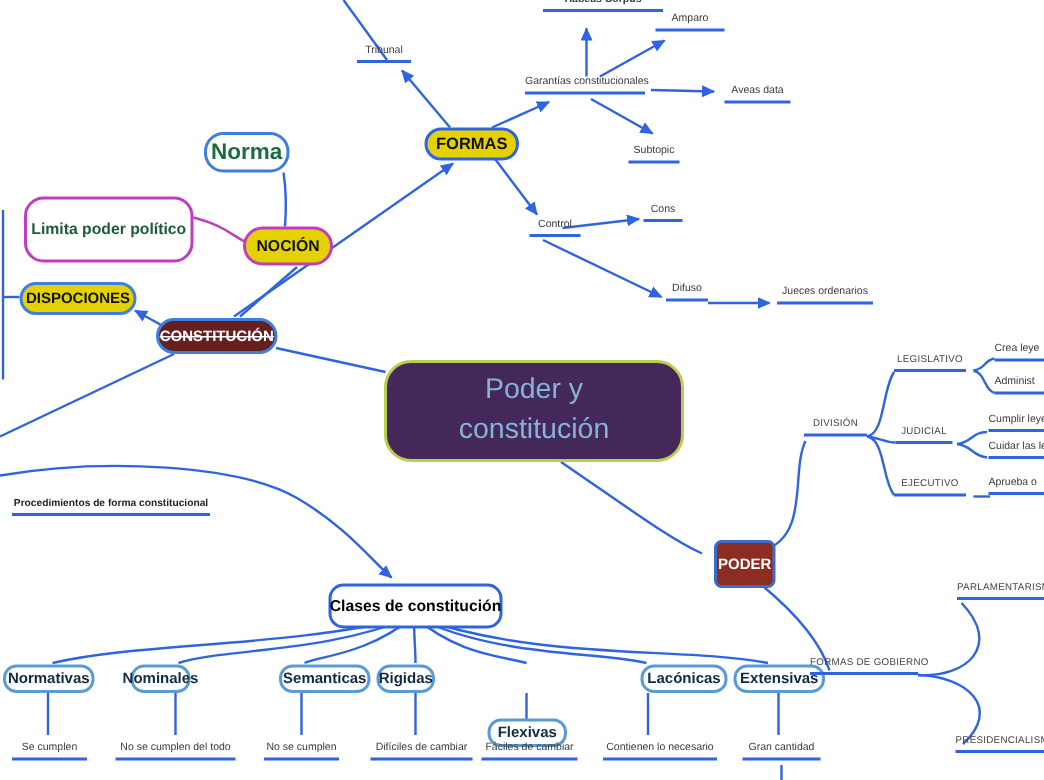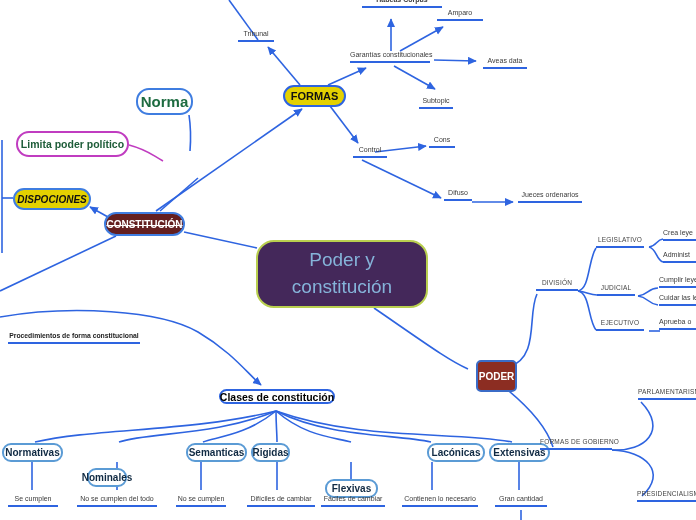--- a/index.html
+++ b/index.html
@@ -2,30 +2,30 @@
 <html><head>
 <meta charset="utf-8">
 <style>
   html,body{margin:0;padding:0;background:#fff;}
   #canvas{position:relative;width:696px;height:520px;overflow:hidden;background:#ffffff;
           font-family:"Liberation Sans",sans-serif;}
   svg.links{position:absolute;left:0;top:0;width:696px;height:520px;}
   .node{position:absolute;display:flex;align-items:center;justify-content:center;
         font-weight:bold;white-space:nowrap;box-sizing:border-box;background:#fff;}
   .norma{left:136px;top:88px;width:57px;height:27px;border:2px solid #3f7de0;border-radius:13px;color:#1d6b40;font-size:15px;}
-  .limita{left:16px;top:131px;width:113px;height:26px;border:2px solid #c03cc0;border-radius:13px;color:#1d5c38;font-size:10.5px;}
+  .limita{left:16px;top:131px;width:113px;height:44px;border:2px solid #c03cc0;border-radius:13px;color:#1d5c38;font-size:10.5px;}
   .nocion{left:162px;top:151px;width:60px;height:26px;border:2px solid #c03cc0;border-radius:13px;background:#e4d100;color:#111;font-size:10.5px;}
-  .dispociones{left:13px;top:188px;width:78px;height:22px;border:2px solid #3f7de0;border-radius:11px;background:#e4d100;color:#111;font-size:10px;font-style:italic;}
+  .dispociones{left:13px;top:188px;width:78px;height:22px;border:2px solid #3f7de0;border-radius:11px;background:#e4d100;color:#111;font-size:10px;}
   .constitucion{left:104px;top:212px;width:81px;height:24px;border:2px solid #3f7de0;border-radius:12px;background:#641f1f;color:#fff;font-size:10px;}
   .constitucion span{text-decoration:line-through;}
   .peruana{left:283px;top:85px;width:63px;height:22px;border:2px solid #2e64e0;border-radius:11px;background:#e4d100;color:#111;font-size:11px;}
   .poder{left:476px;top:360px;width:41px;height:32px;border:2px solid #3b6cc7;border-radius:5px;background:#8c2d22;color:#fff;font-size:10px;}
-  .clases{left:219px;top:389px;width:116px;height:15px;border:2px solid #2e64e0;border-radius:10px;color:#000;font-size:10.5px;}
+  .clases{left:219px;top:389px;width:116px;height:30px;border:2px solid #2e64e0;border-radius:10px;color:#000;font-size:10.5px;}
   .bn{height:19px;border:2px solid #5b9bd5;border-radius:9px;color:#102a43;font-size:10px;}
-  .central{position:absolute;left:256px;top:240px;width:172px;height:68px;background:#44285a;
+  .central{position:absolute;left:256px;top:240px;width:200px;height:68px;background:#44285a;
            border:2px solid #b9cf4f;border-radius:18px;color:#85b3d9;font-size:19px;line-height:1.4;
            display:flex;align-items:center;justify-content:center;text-align:center;box-sizing:border-box;padding:13px 38px;}
   .ln{position:absolute;box-sizing:border-box;text-align:center;font-size:7px;color:#3a3a3a;
       border-bottom:2px solid #2e64e0;padding-bottom:2px;white-space:nowrap;line-height:1.2;}
   .caps{font-size:6.5px;color:#444;letter-spacing:.2px;}
   .cut{text-align:left;}
   .bld{font-weight:bold;color:#222;font-size:6.8px;}
 </style>
 </head>
 <body>
@@ -96,40 +96,43 @@
   <div class="central">
     <span>Poder y constitución</span>
   </div>
 
   <div class="node norma">
       <span>Norma</span>
     </div>
   <div class="node limita">
       <span>Limita poder político</span>
     </div>
+  <div class="node nocion">
+      <span>NOCIÓN</span>
+    </div>
   <div class="node dispociones">
       <span>DISPOCIONES</span>
     </div>
   <div class="node constitucion">
       <span>CONSTITUCIÓN</span>
     </div>
   <div class="node peruana">
       <span>FORMAS</span>
     </div>
   <div class="node poder">
       <span>PODER</span>
     </div>
   <div class="node clases">
       <span>Clases de constitución</span>
     </div>
 
   <div class="node bn" style="left:2px;top:443px;width:61px;">
       <span>Normativas</span>
     </div>
-  <div class="node bn" style="left:87px;top:468px;width:40px;text-align:right;">
+  <div class="node bn" style="left:87px;top:443px;width:40px;text-align:right;">
       <span>Nominales</span>
     </div>
   <div class="node bn" style="left:186px;top:443px;width:61px;">
       <span>Semanticas</span>
     </div>
   <div class="node bn" style="left:251px;top:443px;width:39px;">
       <span>Rigidas</span>
     </div>
   <div class="node bn" style="left:325px;top:443px;width:53px;margin-top:36px;">
       <span>Flexivas</span>

